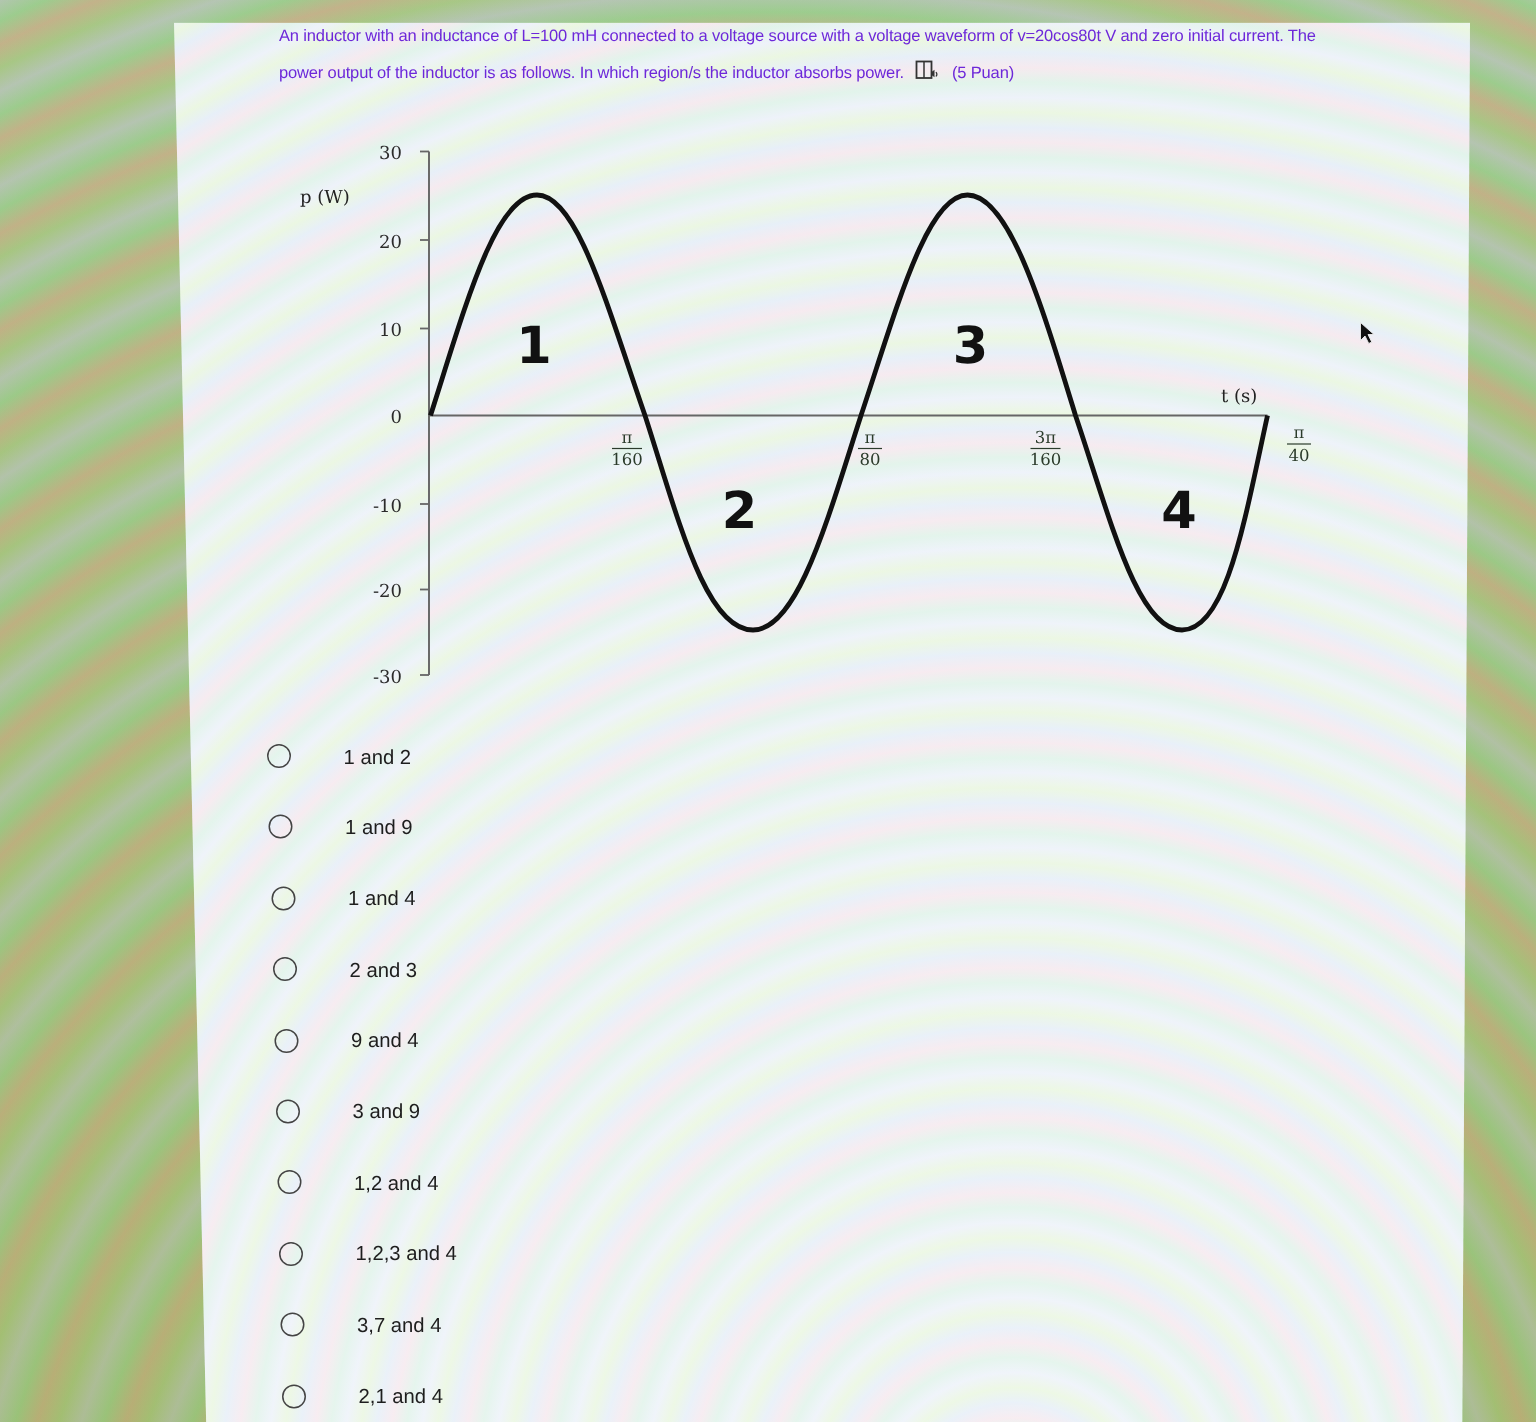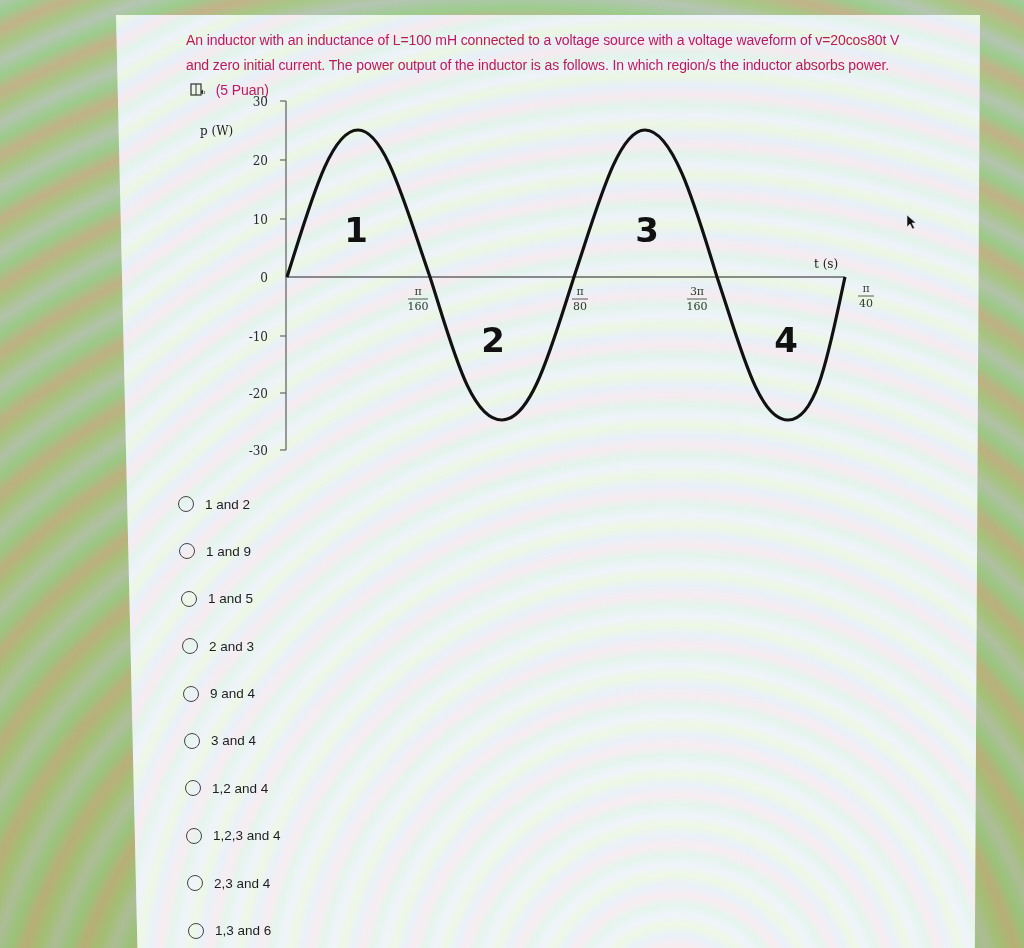--- a/index.html
+++ b/index.html
@@ -17,34 +17,34 @@
     position: absolute; left: 116px; top: 15px; width: 864px; height: 940px;
     clip-path: polygon(0 0, 100% 0, 99.4% 100%, 2.5% 100%);
     background:
       repeating-radial-gradient(circle at 560px 1000px, #e8eef8 0px, #d8f0e4 10px, #f3e3ea 20px, #dfeaf6 30px, #e4f4d8 40px, #e8eef8 50px);
   }
   .panel::after {
     content: ""; position: absolute; inset: 0;
     background: linear-gradient(180deg, rgba(255,255,255,0.25), rgba(255,255,255,0.35));
   }
   .question {
-    position: absolute; left: 186px; top: 28px; width: 720px;
-    font-size: 14px; line-height: 25px; color: #be185d; z-index: 2;
+    position: absolute; left: 186px; top: 12px; width: 720px;
+    font-size: 11px; line-height: 25px; color: #6d28d9; z-index: 2;
     letter-spacing: -0.1px;
   }
   .speaker-icon { display: inline-block; width: 16px; height: 14px; vertical-align: -2px; margin: 0 6px 0 4px; }
   .chart { position: absolute; left: 0; top: 0; z-index: 2; }
   .tick-label { font-family: "DejaVu Serif", serif; font-size: 12px; fill: #2b2b2b; }
   .axis-title { font-family: "DejaVu Serif", serif; font-size: 12px; fill: #222; }
   .region-label { font-family: "DejaVu Sans", sans-serif; font-weight: bold; font-size: 34px; fill: #111; }
   .frac { font-family: "DejaVu Serif", serif; font-size: 11px; fill: #2b3b2b; }
   .options { position: absolute; left: 178px; top: 492px; z-index: 2; }
   .option {
     display: flex; align-items: center; height: 24px; margin-bottom: 23.4px;
-    font-size: 13.5px; color: #1e1e1e; cursor: pointer;
+    font-size: 13.5px; color: #1e1e1e; cursor: pointer; gap: 24px;
   }
   .radio {
     width: 16px; height: 16px; border: 1.3px solid #444; border-radius: 50%;
     margin-right: 11px; background: transparent; box-sizing: border-box;
   }
   .cursor-icon { position: absolute; left: 906px; top: 214px; z-index: 3; }
 </style>
 </head>
 <body>
 
@@ -125,47 +125,47 @@
   <div class="option" style="margin-left:0px">
       <span class="radio"></span>
       <span>1 and 2</span>
     </div>
   <div class="option" style="margin-left:1px">
       <span class="radio"></span>
       <span>1 and 9</span>
     </div>
   <div class="option" style="margin-left:3px">
       <span class="radio"></span>
-      <span>1 and 5</span>
+      <span>1 and 4</span>
     </div>
   <div class="option" style="margin-left:4px">
       <span class="radio"></span>
       <span>2 and 3</span>
     </div>
   <div class="option" style="margin-left:5px">
       <span class="radio"></span>
       <span>9 and 4</span>
     </div>
   <div class="option" style="margin-left:6px">
       <span class="radio"></span>
-      <span>3 and 4</span>
+      <span>3 and 9</span>
     </div>
   <div class="option" style="margin-left:7px">
       <span class="radio"></span>
       <span>1,2 and 4</span>
     </div>
   <div class="option" style="margin-left:8px">
       <span class="radio"></span>
       <span>1,2,3 and 4</span>
     </div>
   <div class="option" style="margin-left:9px">
       <span class="radio"></span>
-      <span>2,3 and 4</span>
+      <span>3,7 and 4</span>
     </div>
   <div class="option" style="margin-left:10px">
       <span class="radio"></span>
-      <span>1,3 and 6</span>
+      <span>2,1 and 4</span>
     </div>
 </div>
 
 <svg class="cursor-icon" width="12" height="16" viewBox="0 0 12 16">
   <path d="M1 1 L1 13 L4 10 L6.5 15 L8.5 14 L6 9 L10 9 Z" fill="#111" stroke="#eee" stroke-width="0.6"></path>
 </svg>
 
 </body></html>

